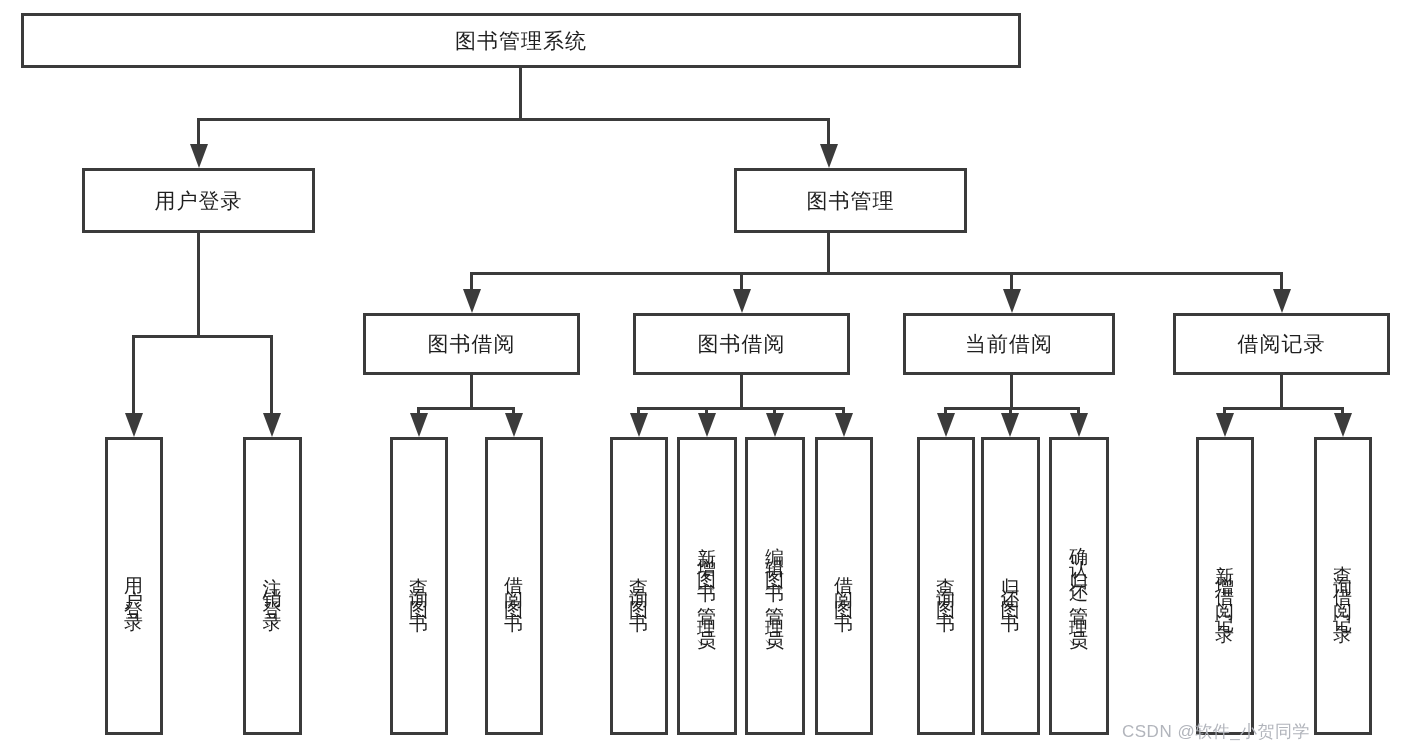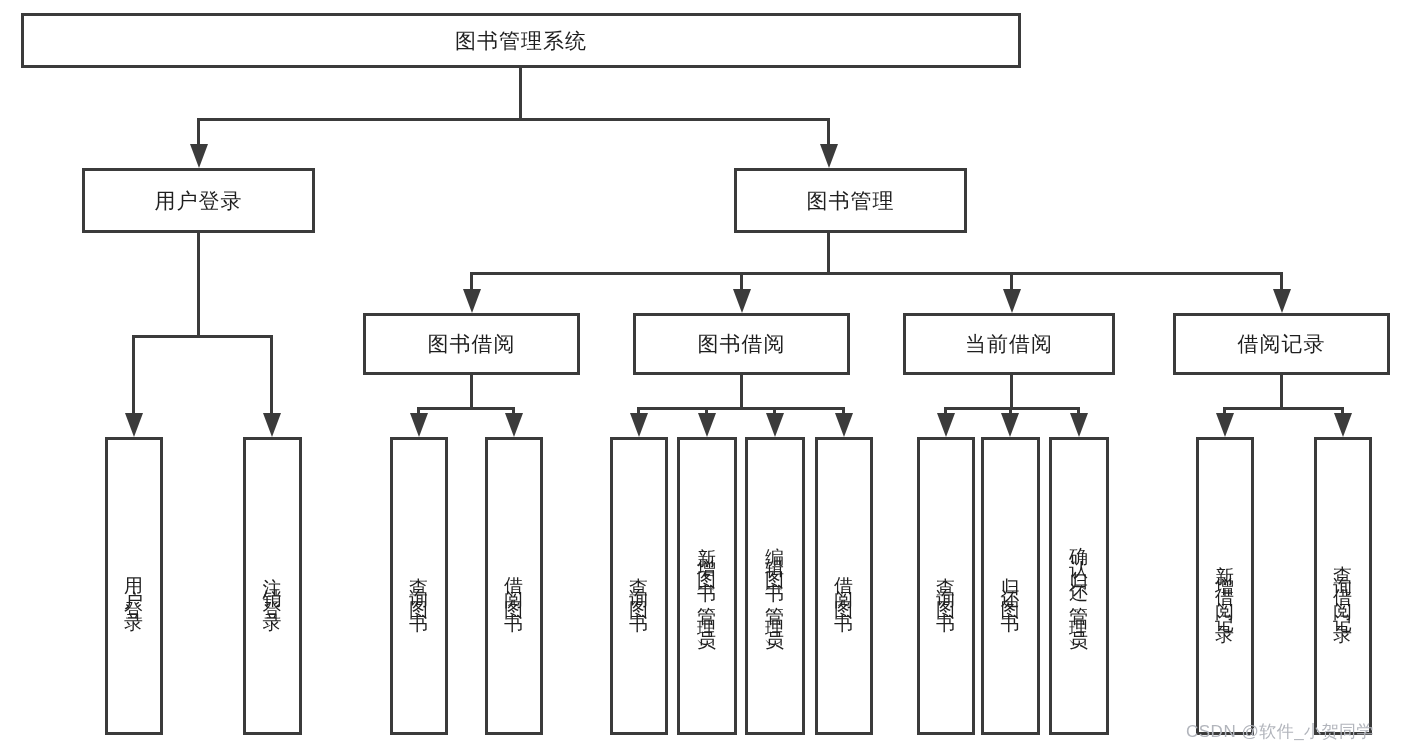--- a/index.html
+++ b/index.html
@@ -45,21 +45,21 @@
   .vline{width:3px;}
   .arrow{
     position:absolute;
     width:0;height:0;
     border-left:9px solid transparent;
     border-right:9px solid transparent;
     border-top:24px solid var(--line);
   }
   .watermark{
     position:absolute;
-    left:1186px;top:720px;
+    left:1122px;top:720px;
     font-size:17px;
     color:var(--wm);
     white-space:nowrap;
     z-index:5;
     letter-spacing:0.5px;
   }
 </style>
 </head>
 <body>
 

